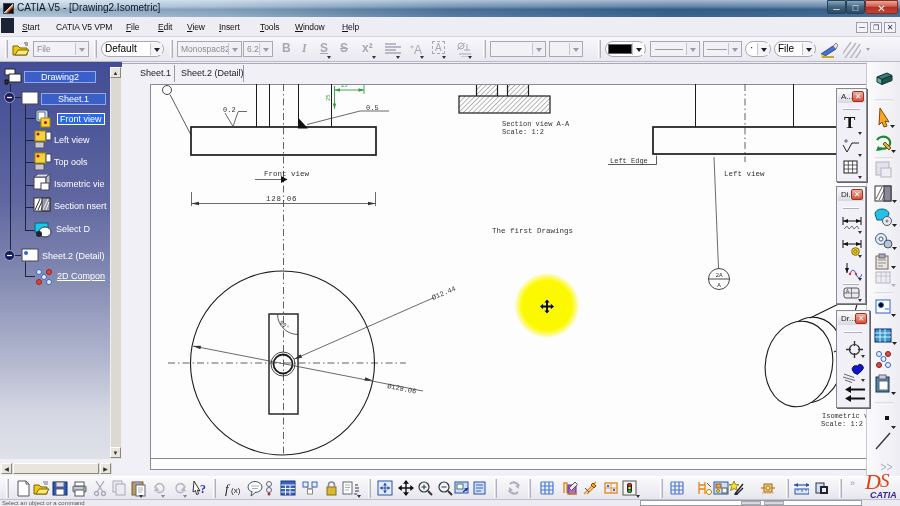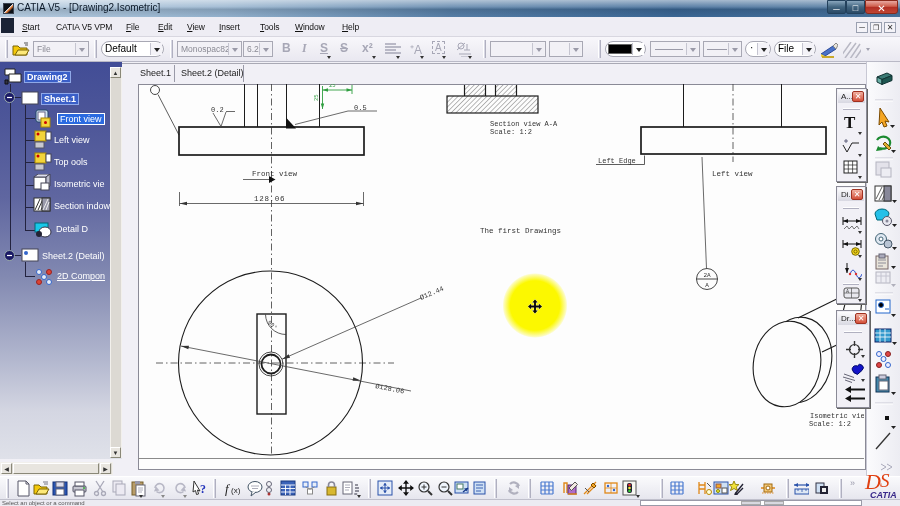--- a/index.html
+++ b/index.html
@@ -30,30 +30,30 @@
 .combo.active{background:#fff;color:#000;border-radius:8px;}
 .combo.active .ctext{color:#000;}
 .combo.active .carr{background:#f4f3f8;}
 .combo.active .carr:after{border-top-color:#222;}
 .tbtn{position:absolute;top:4px;font-size:12px;color:#a7a7b6;font-weight:bold;}
 .ddarr{position:absolute;width:0;height:0;border:2.5px solid transparent;border-top:3.5px solid #333;}
 
 #workspace{left:0;top:62px;width:900px;height:414px;background:#f1f0f6;}
 #tree{left:0;top:0;width:122px;height:397px;background:linear-gradient(#424d96 0%,#4e5799 16%,#5f66a0 34%,#8289b1 54%,#b0b5cd 74%,#d4d6e2 88%,#dfe1e9 100%);}
 .tlabel{position:absolute;color:#fff;font-size:9px;white-space:nowrap;}
-.tsel{background:#3a5fc8;border:1px solid #8fa8e8;padding:0 2px;font-weight:bold;}
+.tsel{background:#3a5fc8;border:1px solid #8fa8e8;padding:0 16px;}
 .tline{position:absolute;background:#23233f;}
 
 .sb{position:absolute;background:#dcd9d3;border:1px solid #f2f0ec;}
 .sbtn{position:absolute;width:11px;height:11px;background:#e8e5df;border:1px solid #fff;border-right-color:#8a8878;border-bottom-color:#8a8878;font-size:6px;color:#333;text-align:center;line-height:10px;}
 
 #docarea{left:130px;top:0;width:736px;height:414px;}
 #tabbar{position:absolute;left:0;top:2px;width:736px;height:20px;background:#f1f0f6;font-size:9px;color:#222;}
 .tabsep{position:absolute;top:1px;width:1px;height:17px;background:#9a9aa8;}
-#canvas{position:absolute;left:8px;top:22px;width:728px;height:386px;background:#fdfdfd;border:1px solid #8a8a96;}
+#canvas{position:absolute;left:20px;top:22px;width:728px;height:386px;background:#fdfdfd;border:1px solid #8a8a96;}
 
 #rightstrip{left:866px;top:0;width:34px;height:414px;background:linear-gradient(90deg,#fbfbfd,#ececf2);border-left:1px solid #c8c8d4;}
 
 .float{position:absolute;background:#f1f0f6;border:1px solid #8a8a96;box-shadow:1px 1px 0 #666;}
 .ftitle{position:absolute;left:1px;top:1px;right:1px;height:13px;background:linear-gradient(#fdfdfe,#d8d8e2);font-size:8px;color:#222;padding-left:3px;line-height:13px;}
 .fclose{position:absolute;width:12px;height:11px;background:linear-gradient(#f0b0a0,#d4503a);border:1px solid #a03020;border-radius:2px;color:#fff;font-size:8px;text-align:center;line-height:10px;}
 .fgrip{position:absolute;height:2px;border-top:1px solid #fff;border-bottom:1px solid #b0b0c0;}
 
 #bottombar{left:0;top:476px;width:900px;height:24px;background:linear-gradient(#fafafc,#e6e6ee);border-top:1px solid #fff;border-bottom:1px solid #c0c0cc;}
 #statusbar{left:0;top:500px;width:900px;height:6px;background:#ecebf2;font-size:6px;color:#555;}
@@ -243,28 +243,28 @@
           <rect x="8" y="9" width="8" height="7" fill="#fff" stroke="#445"></rect>
         </svg>
       <span class="tlabel" style="left:54px;top:117px">Isometric vie</span>
 
       <svg class="abs" style="left:33px;top:134px" width="19" height="19">
           <rect x="1" y="2" width="16" height="13" fill="#fff" stroke="#333"></rect>
           <path d="M2 14 L7 3 M5 14 L10 3 M8 14 L13 3" stroke="#333"></path>
           <rect x="9" y="2" width="8" height="13" fill="#99a" stroke="#333"></rect>
           <path d="M10 14 L15 3 M13 14 L16 6" stroke="#eee"></path>
         </svg>
-      <span class="tlabel" style="left:54px;top:139px">Section indow</span>
+      <span class="tlabel" style="left:54px;top:139px">Section nsert</span>
 
       <svg class="abs" style="left:33px;top:158px" width="19" height="19">
           <rect x="2" y="3" width="13" height="9" fill="#18c8e8" stroke="#067"></rect>
           <ellipse cx="12" cy="12" rx="6" ry="5" fill="#fff" stroke="#334"></ellipse>
           <circle cx="6" cy="14" r="3" fill="#223"></circle>
         </svg>
-      <span class="tlabel" style="left:56px;top:162px">Detail D</span>
+      <span class="tlabel" style="left:56px;top:162px">Select D</span>
 
       <svg class="abs" style="left:4px;top:188px" width="12" height="12">
           <circle cx="5.5" cy="5.5" r="5" fill="#1a1a66" stroke="#9aa"></circle>
           <path d="M3 5.5 h5" stroke="#fff" stroke-width="1.2"></path>
         </svg>
       <svg class="abs" style="left:21px;top:185px" width="19" height="16">
           <rect x="1" y="2" width="16" height="12" fill="#fff" stroke="#445"></rect>
           <circle cx="5" cy="6" r="2" fill="#36c"></circle>
         </svg>
       <span class="tlabel" style="left:42px;top:189px">Sheet.2 (Detail)</span>

